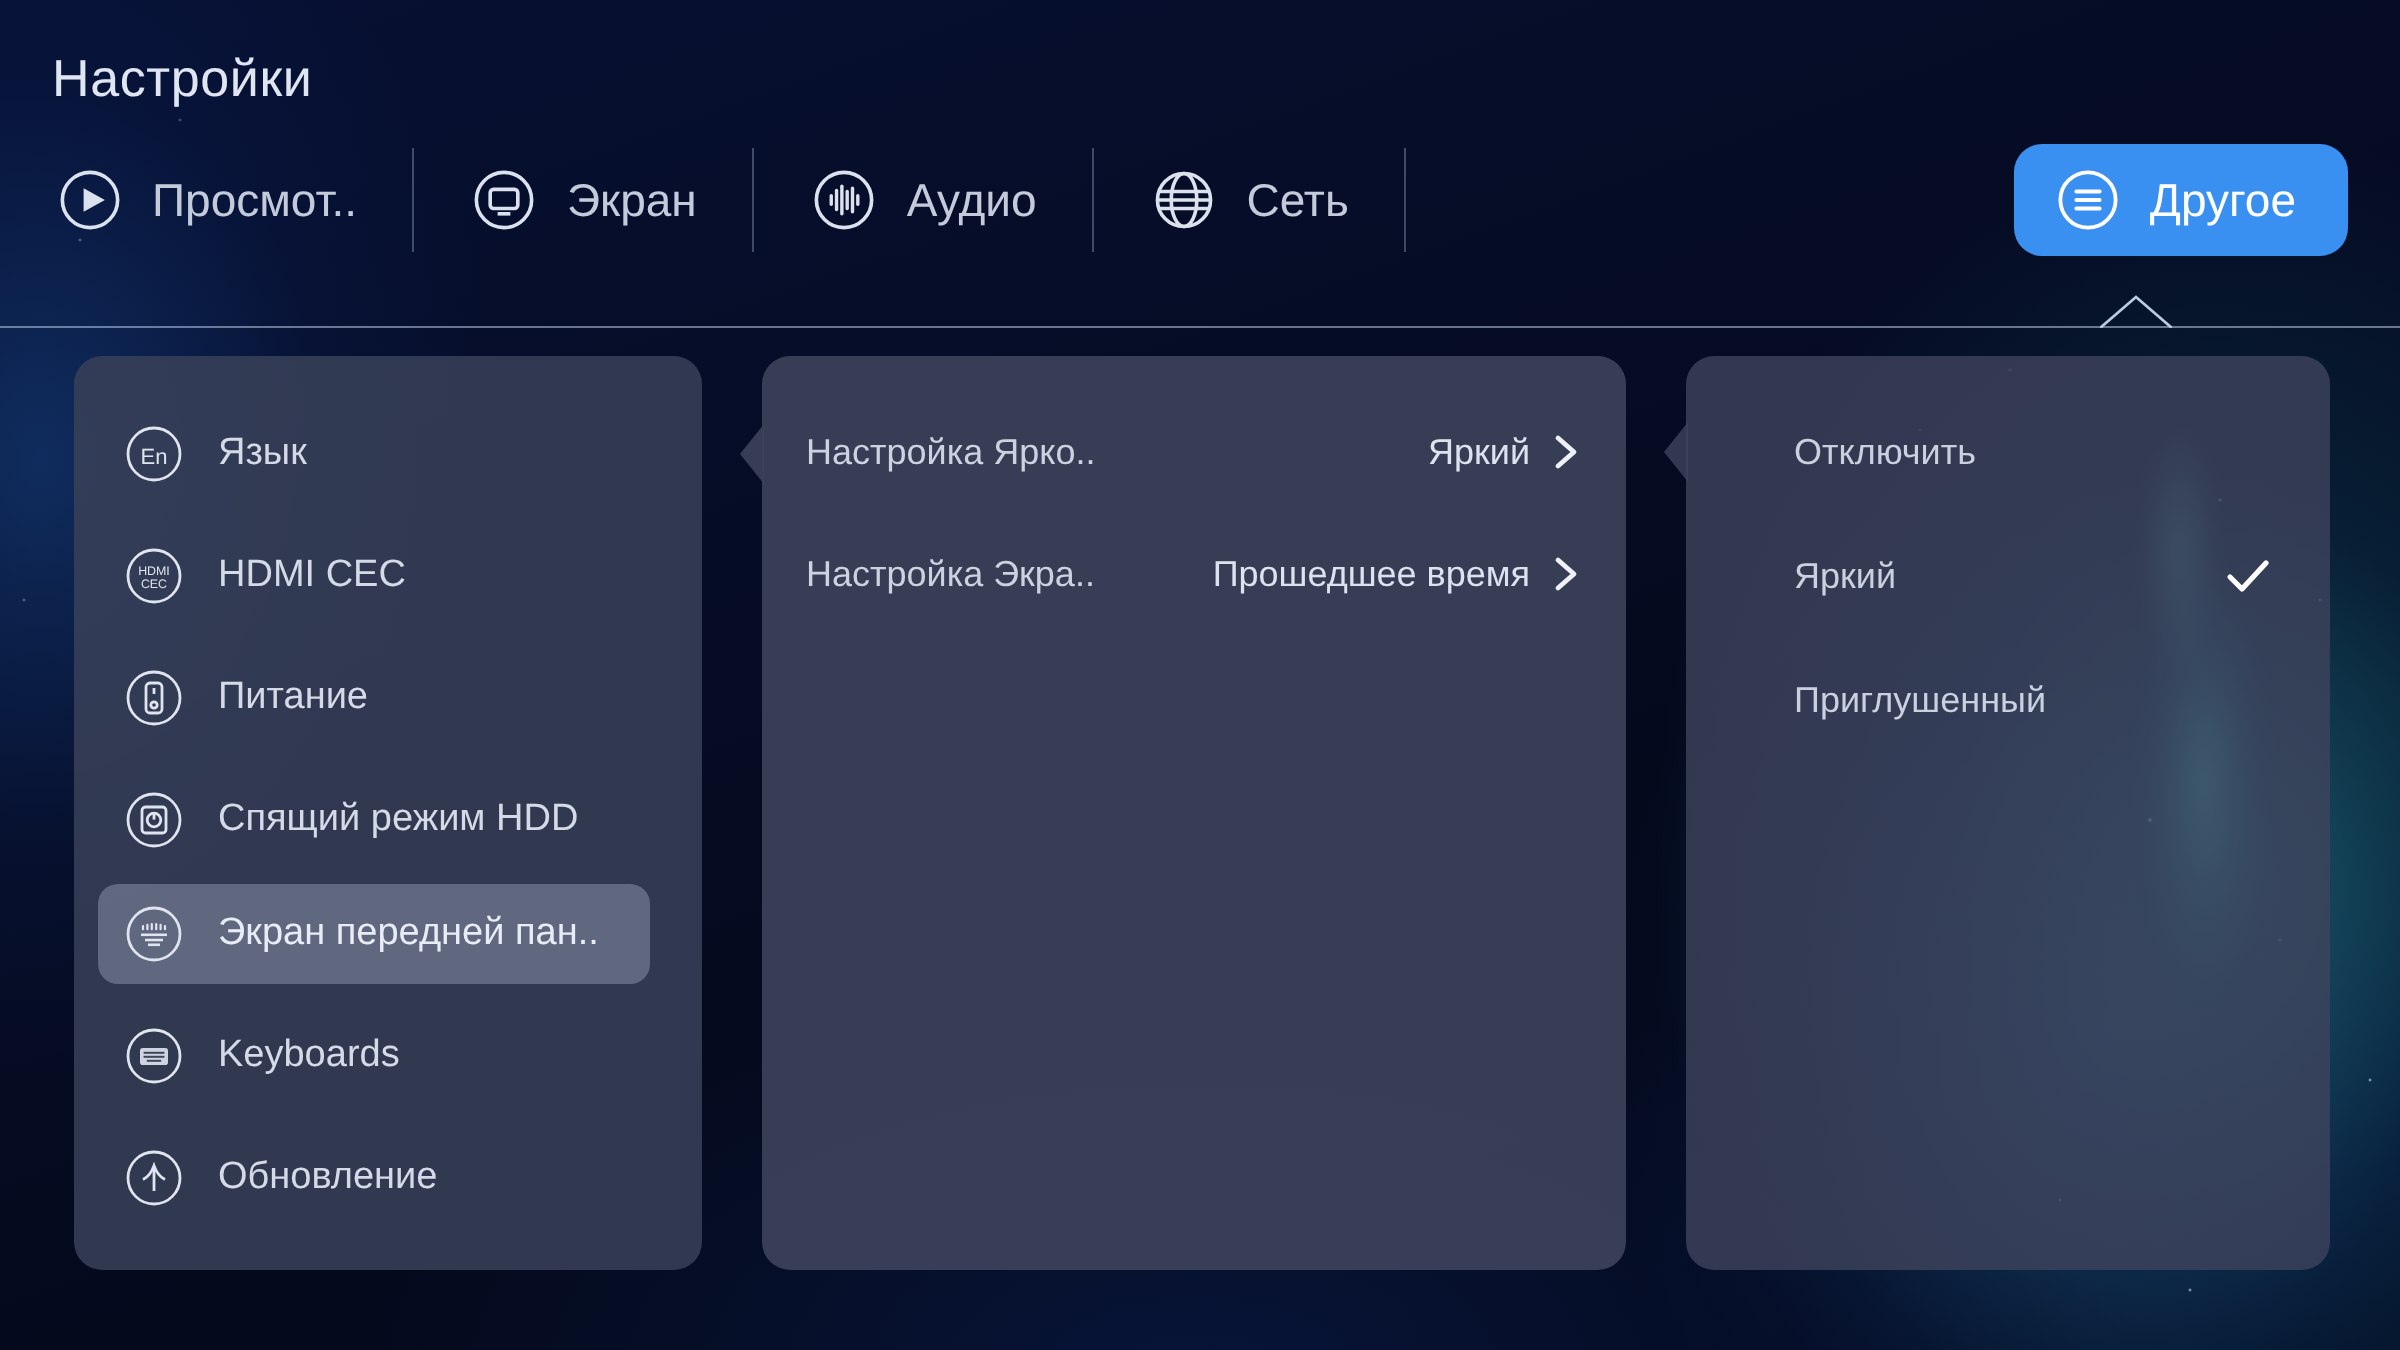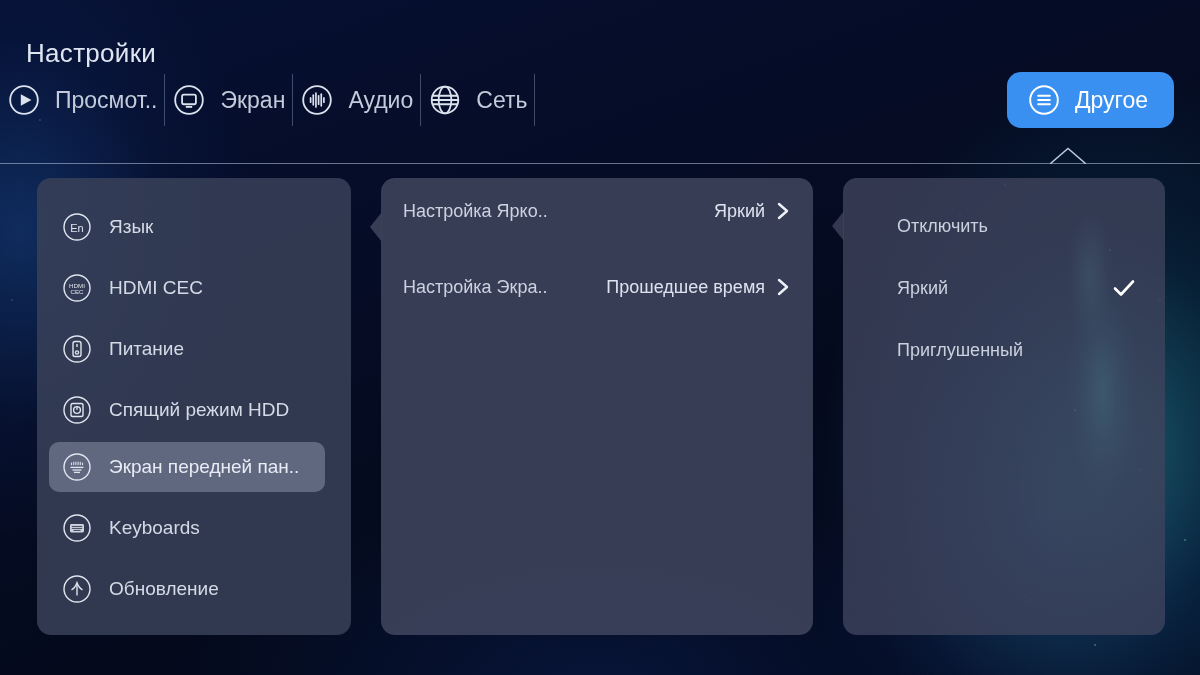--- a/index.html
+++ b/index.html
@@ -43,29 +43,29 @@
     pointer-events:none;
     background:
       radial-gradient(ellipse 44px 150px at 62px 210px, rgba(90,255,235,0.55) 0%, rgba(40,190,200,0.22) 45%, rgba(0,0,0,0) 75%),
       radial-gradient(ellipse 28px 90px at 50px 95px, rgba(120,255,240,0.38) 0%, rgba(0,0,0,0) 72%);
     filter: blur(4px);
   }
 
   
   #title {
     position: absolute; left: 26px; top: 24px;
-    font-size: 26px; color: #dfe6f2; letter-spacing: .3px; margin-top: 14px;
+    font-size: 26px; color: #dfe6f2; letter-spacing: .3px;
   }
   #tabs {
     position: absolute; left: 0; top: 68px; width: 1200px; height: 64px;
     display: flex; align-items: center;
   }
   .tab {
     display: flex; align-items: center; gap: 14px;
-    height: 64px; padding: 0 7px; color: #c3cbdb;
+    height: 64px; padding: 0 28px; color: #c3cbdb;
     font-size: 23px; white-space: nowrap;
   }
   .tab .ico { width: 34px; height: 34px; flex: 0 0 34px; color: #dbe2ee; }
   .tab.active {
     background: #3a90f0; color: #ffffff; border-radius: 14px;
     height: 56px; padding: 0 26px 0 20px;
   }
   .tab.active .ico { color: #ffffff; }
   .tabsep { width: 1px; height: 52px; background: rgba(170,190,220,0.35); }
   .spacer { flex: 1 1 auto; }
@@ -310,21 +310,21 @@
     </div>
   </div>
 
   <div class="panel" id="panel-mid">
     <div class="pnotch" style="top:34px">
       <svg viewBox="0 0 12 30" width="12" height="30">
         <path d="M12 0 L0 15 L12 30 Z" fill="rgba(60,66,90,0.93)"></path>
       </svg>
     </div>
 
-    <div class="mrow" style="top:12px">
+    <div class="mrow" style="top:27px">
       <span class="mlbl">Настройка Ярко..</span>
       <span class="mval">
         <span>Яркий</span>
         <span class="chev">
           <svg viewBox="0 0 16 22" width="16" height="22" fill="none" stroke="currentColor" stroke-width="2.4" stroke-linecap="round" stroke-linejoin="round">
             <path d="M4 4 L12 11 L4 18"></path>
           </svg>
         </span>
       </span>
     </div>

